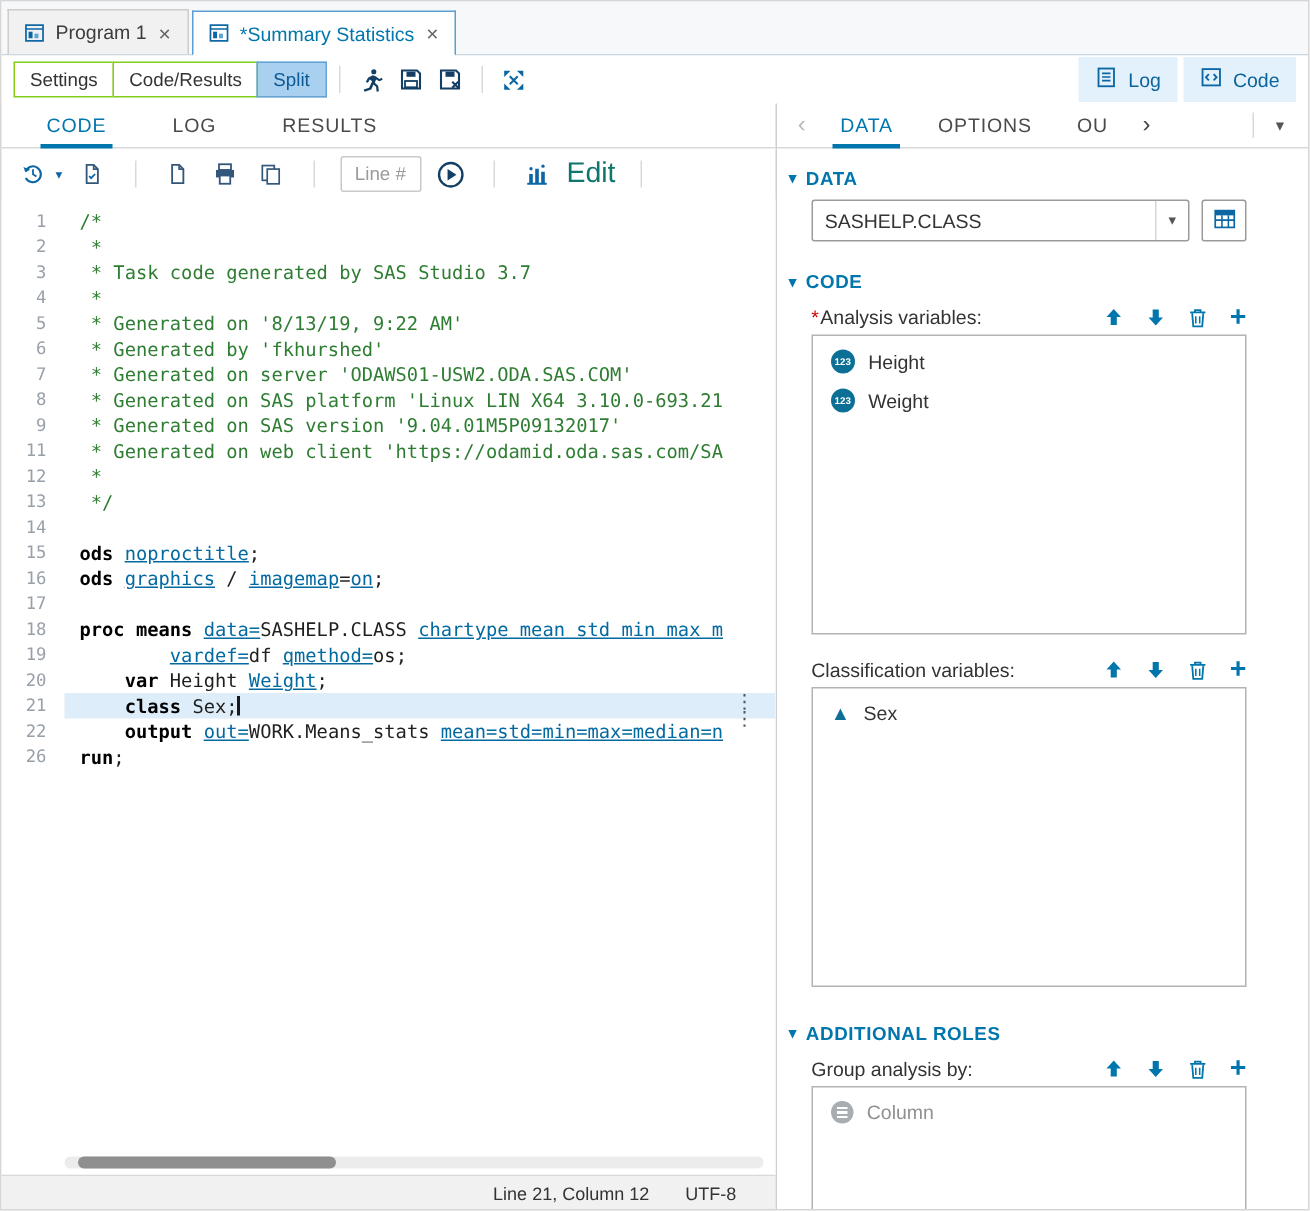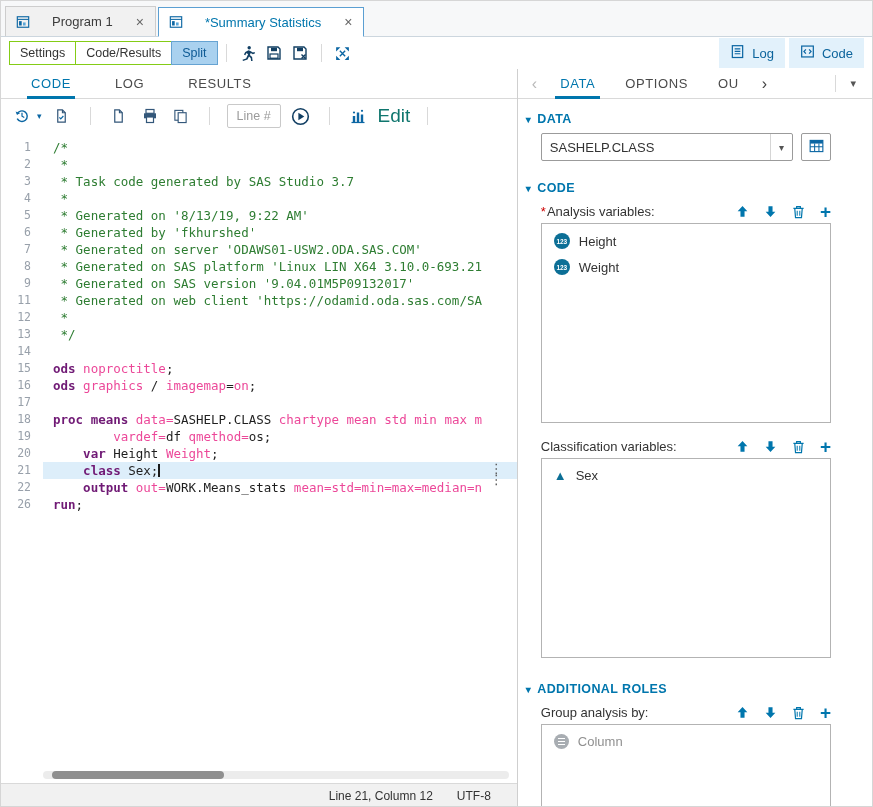--- a/index.html
+++ b/index.html
@@ -1,21 +1,21 @@
 <!DOCTYPE html>
 <html><head>
 <meta charset="utf-8">
 <style>
   * { box-sizing: border-box; margin: 0; padding: 0; }
   body { font-family: "Liberation Sans", sans-serif; background:#fff; }
   .app { position:relative; width:873px; height:807px; background:#fff; border:1px solid #d6d6d6; overflow:hidden; }
 
   
   .tabstrip { height:36px; background:#f7f8f9; display:flex; align-items:flex-end; padding-left:4px; border-bottom:1px solid #ccd6de; }
-  .tab { display:flex; align-items:center; gap:22px; height:30px; padding:0 10px; background:#f1f1f1; border:1px solid #cdcdcd; border-bottom:none; font-size:13px; color:#3c3c3c; margin-right:2px; cursor:default; }
+  .tab { display:flex; align-items:center; gap:7px; height:30px; padding:0 10px; background:#f1f1f1; border:1px solid #cdcdcd; border-bottom:none; font-size:13px; color:#3c3c3c; margin-right:2px; cursor:default; }
   .tab.active { background:#fff; border:1px solid #5b9fd2; border-bottom:1px solid #fff; margin-bottom:-1px; color:#0076ad; z-index:2; }
   .tab-close { color:#666; font-size:14px; line-height:12px; padding:0 1px; }
   .tab-icon svg { display:block; }
 
   
   .toolbar { height:32px; display:flex; align-items:center; padding:0 8px; background:#fff; }
   .tb-btn { border:1px solid #84cc16; background:#fff; color:#333; font-size:12.5px; font-family:inherit; padding:4px 10px; margin-left:-1px; cursor:default; }
   .tb-btn:first-child { margin-left:0; }
   .tb-btn.selected { background:#a9d1ef; border-color:#66a3d2; color:#0d5a94; }
   .vsep { width:1px; height:18px; background:#d9d9d9; margin:0 8px; display:inline-block; }
@@ -42,22 +42,22 @@
   .edit-label { font-size:19px; color:#0f766e; }
 
   
   .code-area { position:relative; flex:1; overflow:hidden; font-family:"DejaVu Sans Mono", monospace; font-size:12.5px; background:#fff; }
   #code-lines { padding-top:6px; }
   .code-line { display:flex; height:17px; line-height:17px; }
   .ln { flex:0 0 42px; text-align:right; padding-right:12px; color:#98a0aa; font-size:11.5px; }
   .ct { flex:1; white-space:pre; padding-left:10px; color:#1f1f1f; }
   .code-line.cur .ct { background:#ddeefa; }
   .tk-cm { color:#2e7d32; }
-  .tk-kw { color:#701a75; font-weight:bold; }
-  .tk-op { color:#ec4899; }
+  .tk-kw { color:#000000; font-weight:bold; }
+  .tk-op { color:#0369a1;text-decoration:underline; }
   .tk-pl { color:#1f1f1f; }
   .caret { display:inline-block; width:1.5px; height:13px; background:#1a1a1a; vertical-align:-2px; }
   .overflow-dots { position:absolute; right:14px; top:330px; color:#555; font-size:13px; line-height:11px; white-space:pre; }
   .hscroll-track { position:absolute; left:42px; right:8px; bottom:4px; height:8px; background:#ececec; border-radius:4px; }
   .hscroll-thumb { position:absolute; left:9px; top:0; width:172px; height:8px; background:#8f8f8f; border-radius:4px; }
 
   
   .statusbar { height:25px; background:#f1f1f1; border-top:1px solid #d9d9d9; display:flex; align-items:center; justify-content:flex-end; gap:24px; padding-right:26px; font-size:12px; color:#333; }
 
   

